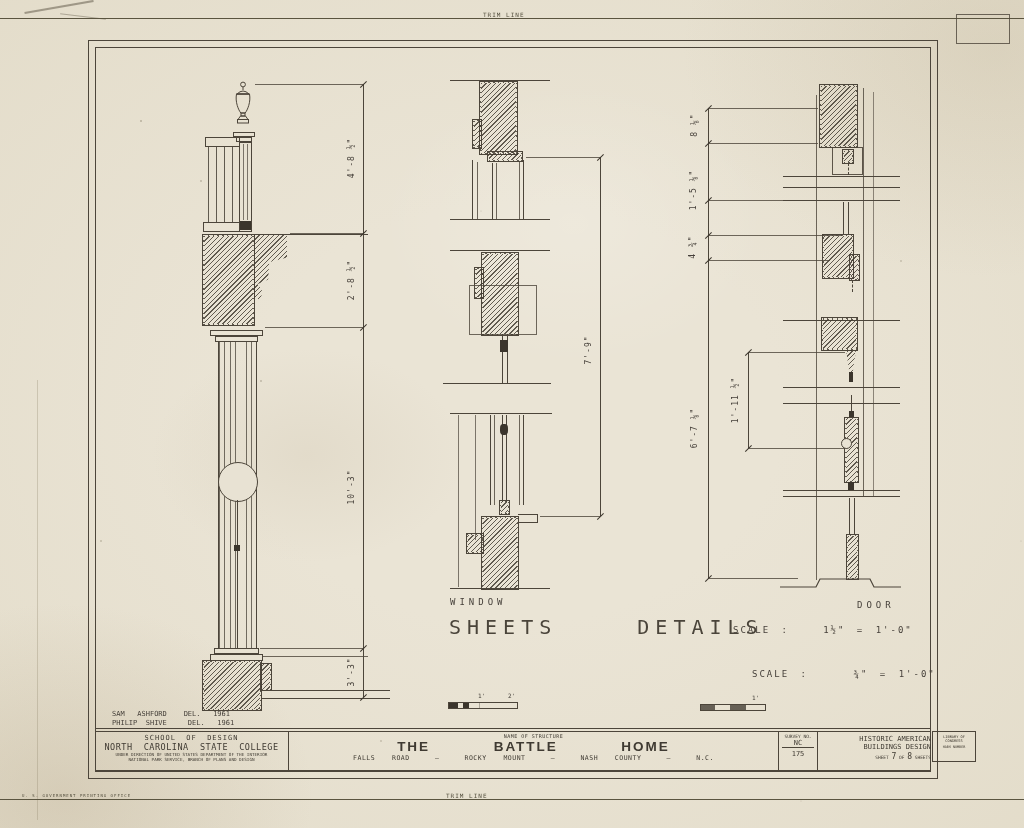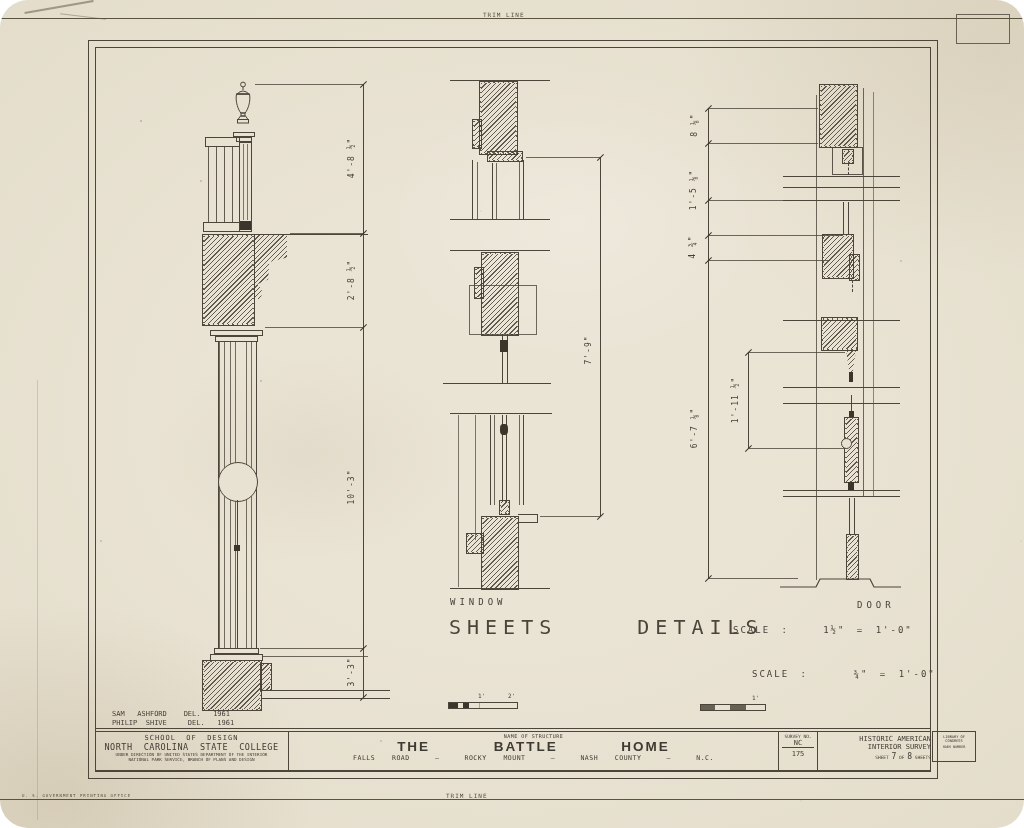--- a/index.html
+++ b/index.html
@@ -4,21 +4,21 @@
 <style>
   html,body{margin:0;padding:0;}
   .page{position:relative;width:1024px;height:828px;overflow:hidden;
     font-family:"DejaVu Sans Mono",monospace;color:#3f3a32;
     background:
       radial-gradient(ellipse 420px 320px at 6% 96%, rgba(176,160,130,.28), transparent 60%),
       radial-gradient(ellipse 520px 380px at 97% 6%, rgba(182,168,138,.22), transparent 60%),
       radial-gradient(ellipse 300px 220px at 56% 27%, rgba(255,255,252,.18), transparent 65%),
       radial-gradient(ellipse 260px 180px at 30% 55%, rgba(171,156,126,.12), transparent 60%),
       radial-gradient(ellipse 900px 700px at 50% 50%, #eae4d5 30%, #e2dbc8 95%),
-      #e7e1d2; border-radius: 28px;}
+      #e7e1d2;}
   .hl{position:absolute;height:1px;background:#4c453a;}
   .vl{position:absolute;width:1px;background:#4c453a;}
   .vld{position:absolute;width:0;border-left:1px dashed #4c453a;}
   .box{position:absolute;border:1px solid #4c453a;box-sizing:border-box;}
   .fill{position:absolute;background:#3b352c;}
   .hatch{position:absolute;box-sizing:border-box;border:1px solid #47413600;outline:1px solid #4c453a;
     background:repeating-linear-gradient(135deg, rgba(62,56,46,.8) 0 .9px, transparent .9px 3.4px);}
   .flutes{position:absolute;box-sizing:border-box;border-left:1px solid #4c453a;border-right:1px solid #4c453a;
     background:repeating-linear-gradient(90deg, rgba(62,56,46,.7) 0 .9px, transparent .9px 5.4px);}
   .balusters{position:absolute;
@@ -272,21 +272,21 @@
       <div style="font-family:'Liberation Sans',sans-serif;font-weight:bold;font-size:13.5px;letter-spacing:2px;word-spacing:26px;white-space:pre;">THE  BATTLE  HOME</div>
       <div style="font-size:6.5px;letter-spacing:.5px;word-spacing:4px;white-space:pre;">FALLS  ROAD   –   ROCKY  MOUNT   –   NASH  COUNTY   –   N.C.</div>
     </div>
     <div class="tb-cell" style="width:39px;padding-top:2px;">
       <div style="font-size:4.5px;">SURVEY NO.</div>
       <div style="font-size:7px;border-bottom:1px solid #4c453a;margin:0 3px;">NC</div>
       <div style="font-size:7px;padding-top:2px;">175</div>
     </div>
     <div class="tb-cell" style="width:113px;border-right:none;padding-top:3px;text-align:right;">
       <div style="font-size:7px;white-space:nowrap;">HISTORIC AMERICAN</div>
-      <div style="font-size:7px;white-space:nowrap;">INTERIOR SURVEY</div>
+      <div style="font-size:7px;white-space:nowrap;">BUILDINGS DESIGN</div>
       <div style="font-size:4.5px;padding-top:1px;">
         <span>SHEET</span>
         <span style="font-size:8px;">7</span>
         <span>OF</span>
         <span style="font-size:8px;">8</span>
         <span>SHEETS</span>
       </div>
     </div>
   </div>
   <div class="box" style="left:932px;top:731px;width:44px;height:31px;">

